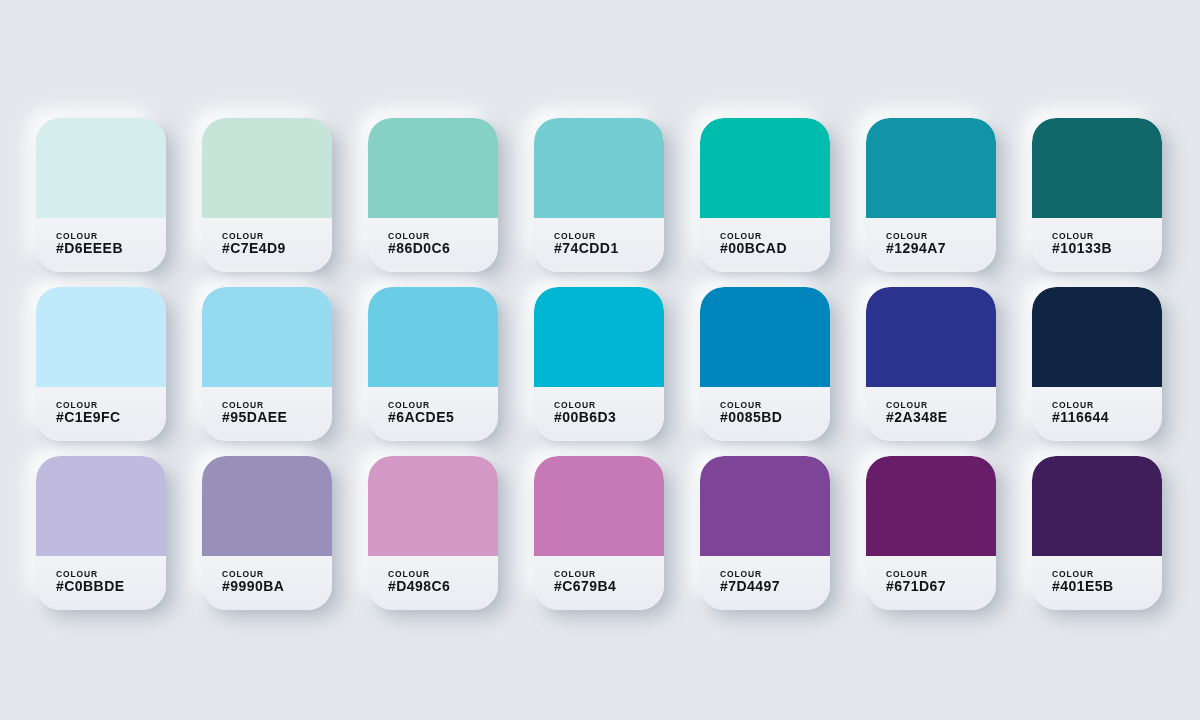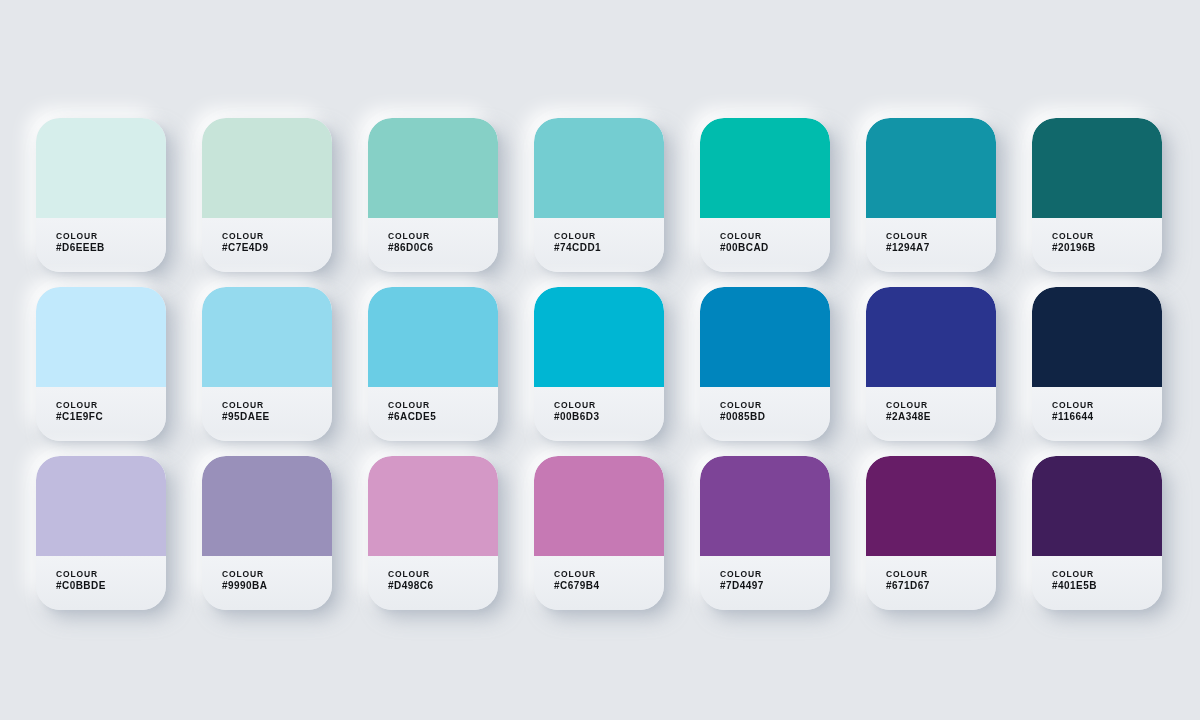--- a/index.html
+++ b/index.html
@@ -76,21 +76,21 @@
     letter-spacing: 0.85px;
     line-height: 12px;
     white-space: nowrap;
   }
 
   .swatch-hex-text {
     position: absolute;
     left: 20px;
     top: 24px;
     color: #111316;
-    font-size: 10px;
+    font-size: 14px;
     font-weight: bold;
     letter-spacing: 0.45px;
     line-height: 12px;
     white-space: nowrap;
   }
 </style>
 </head>
 <body>
 
 <div id="palette-board">
@@ -134,21 +134,21 @@
         <div class="swatch-colour" style="background: rgb(18, 148, 167);"></div>
         <div class="swatch-label">
           <div class="swatch-label-text">COLOUR</div>
           <div class="swatch-hex-text">#1294A7</div>
         </div>
       </div>
       <div class="swatch-card">
         <div class="swatch-colour" style="background: rgb(17, 104, 107);"></div>
         <div class="swatch-label">
           <div class="swatch-label-text">COLOUR</div>
-          <div class="swatch-hex-text">#20196B</div>
+          <div class="swatch-hex-text">#10133B</div>
         </div>
       </div>
       <div class="swatch-card">
         <div class="swatch-colour" style="background: rgb(193, 233, 252);"></div>
         <div class="swatch-label">
           <div class="swatch-label-text">COLOUR</div>
           <div class="swatch-hex-text">#C1E9FC</div>
         </div>
       </div>
       <div class="swatch-card">

